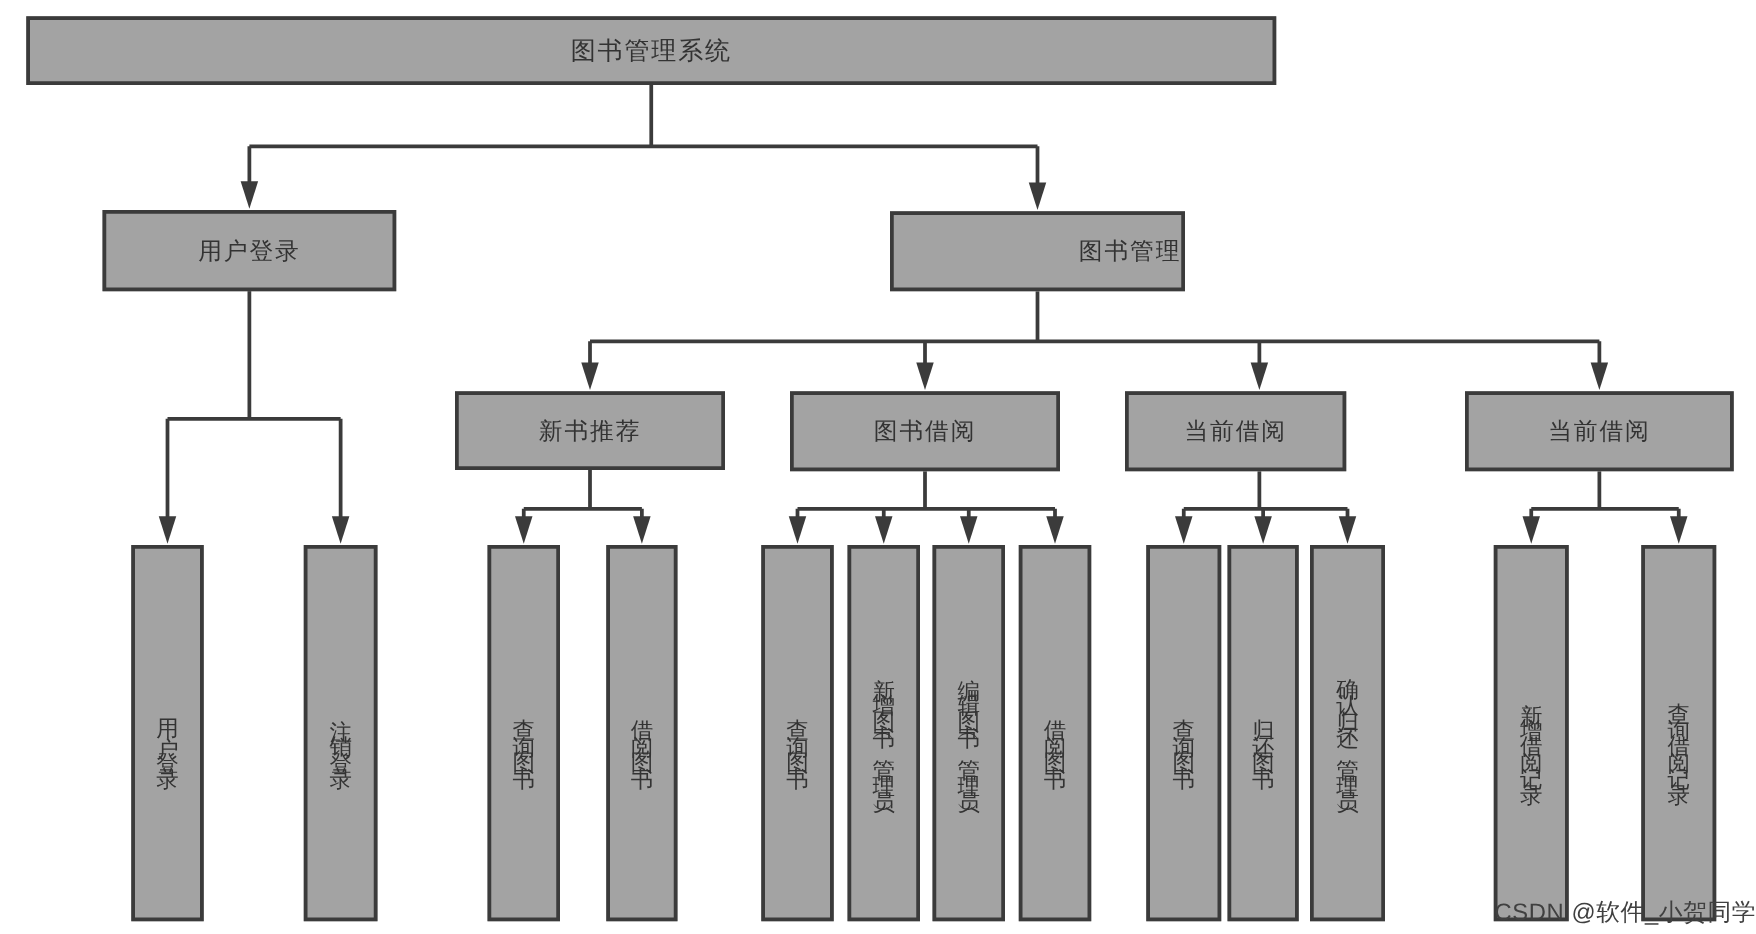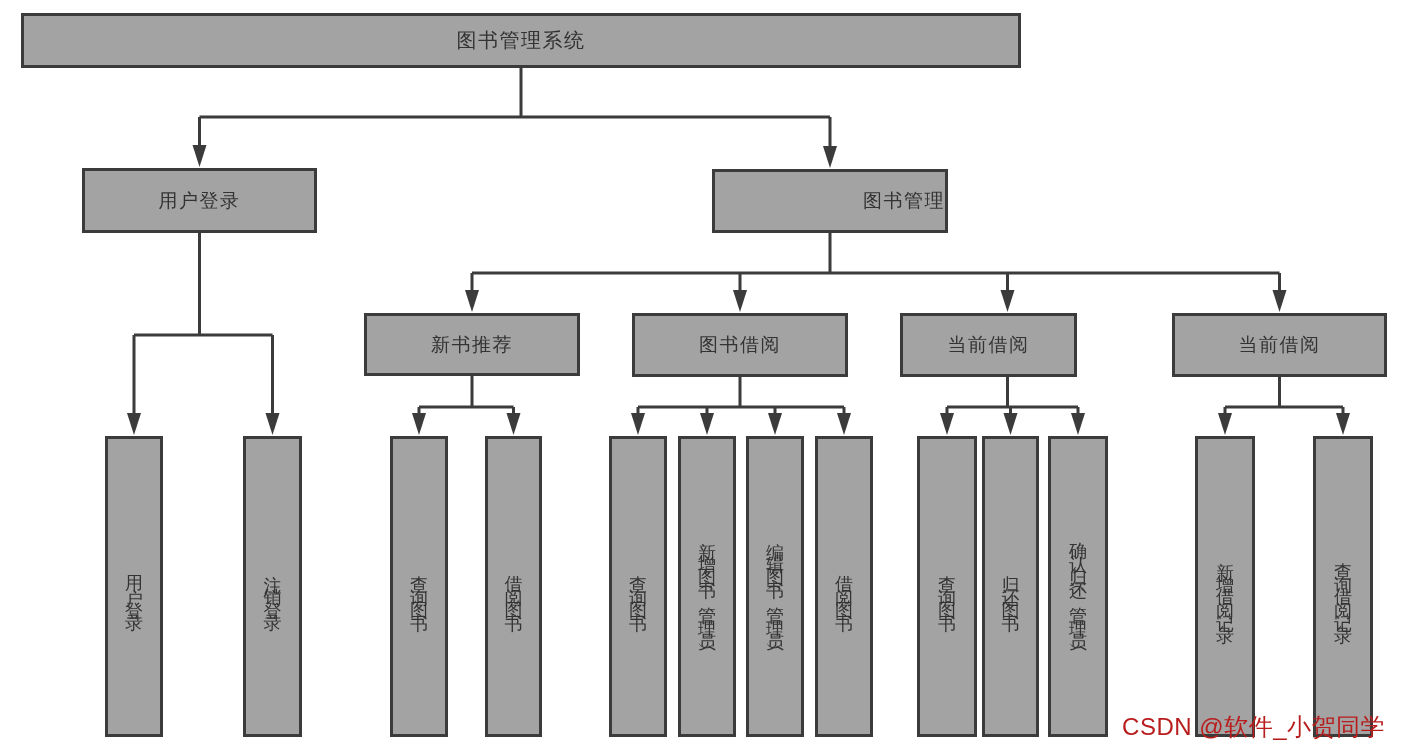--- a/index.html
+++ b/index.html
@@ -35,24 +35,24 @@
   .vlabel {
     writing-mode: vertical-lr;
     text-orientation: mixed;
     font-size: 18px;
     line-height: 1;
     letter-spacing: 13px;
     white-space: nowrap;
   }
   .watermark {
     position: absolute;
-    right: 20px;
+    right: 0;
     bottom: 4px;
-    font-size: 24px;
-    color: #b91c1c;
+    font-size: 19px;
+    color: #404040;
     letter-spacing: 0.5px;
     white-space: nowrap;
   }
 </style>
 </head>
 <body>
 
 <div class="stage">
 
   <svg class="connectors" viewBox="0 0 1405 747" xmlns="http://www.w3.org/2000/svg">

